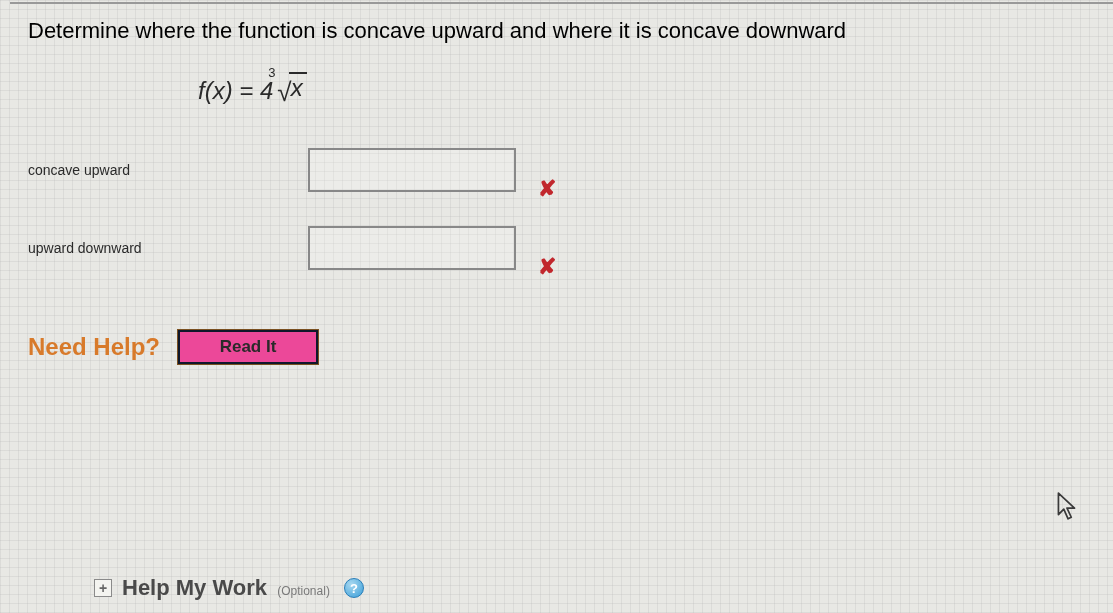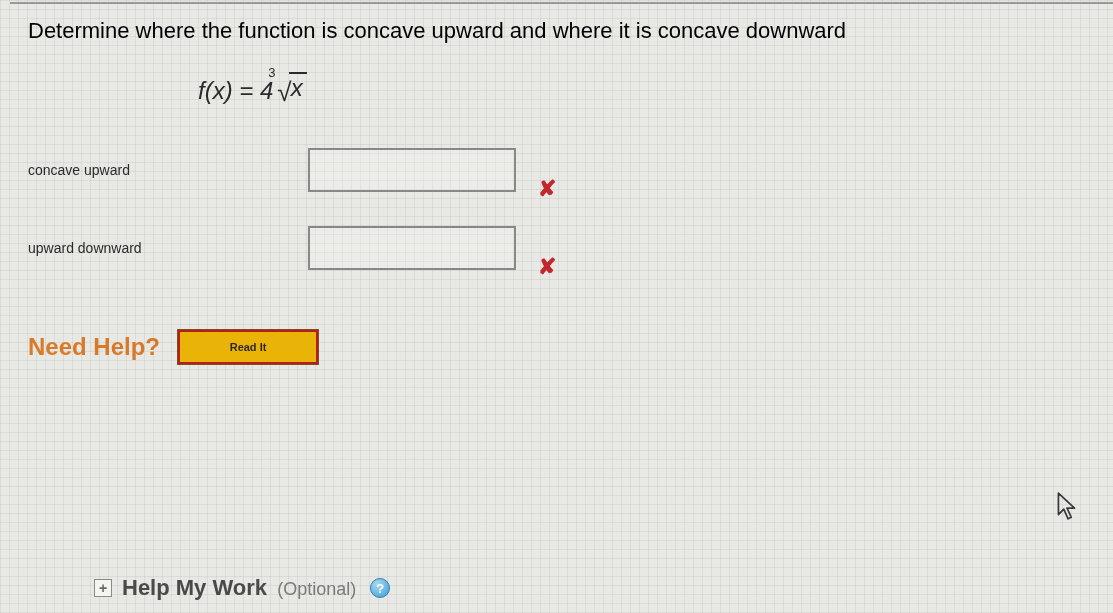--- a/index.html
+++ b/index.html
@@ -110,26 +110,26 @@
       display: flex;
       align-items: center;
       gap: 18px;
     }
     .need-help-label {
       font-size: 24px;
       font-weight: bold;
       color: #d87a2a;
     }
     .read-it-btn {
-      background: #eab308;
-      border: 2px solid #b91c1c;
+      background: #ec4899;
+      border: 2px solid #0f172a;
       outline: 1px solid #7a5020;
       width: 140px;
       height: 34px;
-      font-size: 11px;
+      font-size: 17px;
       font-weight: bold;
       color: #2a2a2a;
       cursor: pointer;
       font-family: Arial, Helvetica, sans-serif;
     }
     .show-work-row {
       position: absolute;
       bottom: 12px;
       left: 94px;
       display: flex;
@@ -149,21 +149,21 @@
       color: #666;
       cursor: pointer;
       font-weight: bold;
     }
     .show-work-text {
       font-size: 22px;
       font-weight: bold;
       color: #4a4a4a;
     }
     .optional {
-      font-size: 18px;
+      font-size: 12px;
       color: #7a7a7a;
       font-weight: normal;
       margin-left: 4px;
     }
     .help-icon {
       width: 20px;
       height: 20px;
       border-radius: 50%;
       background: radial-gradient(circle at 35% 30%, #a8d8f0, #3a9ed8);
       border: 1px solid #2a7eb8;

